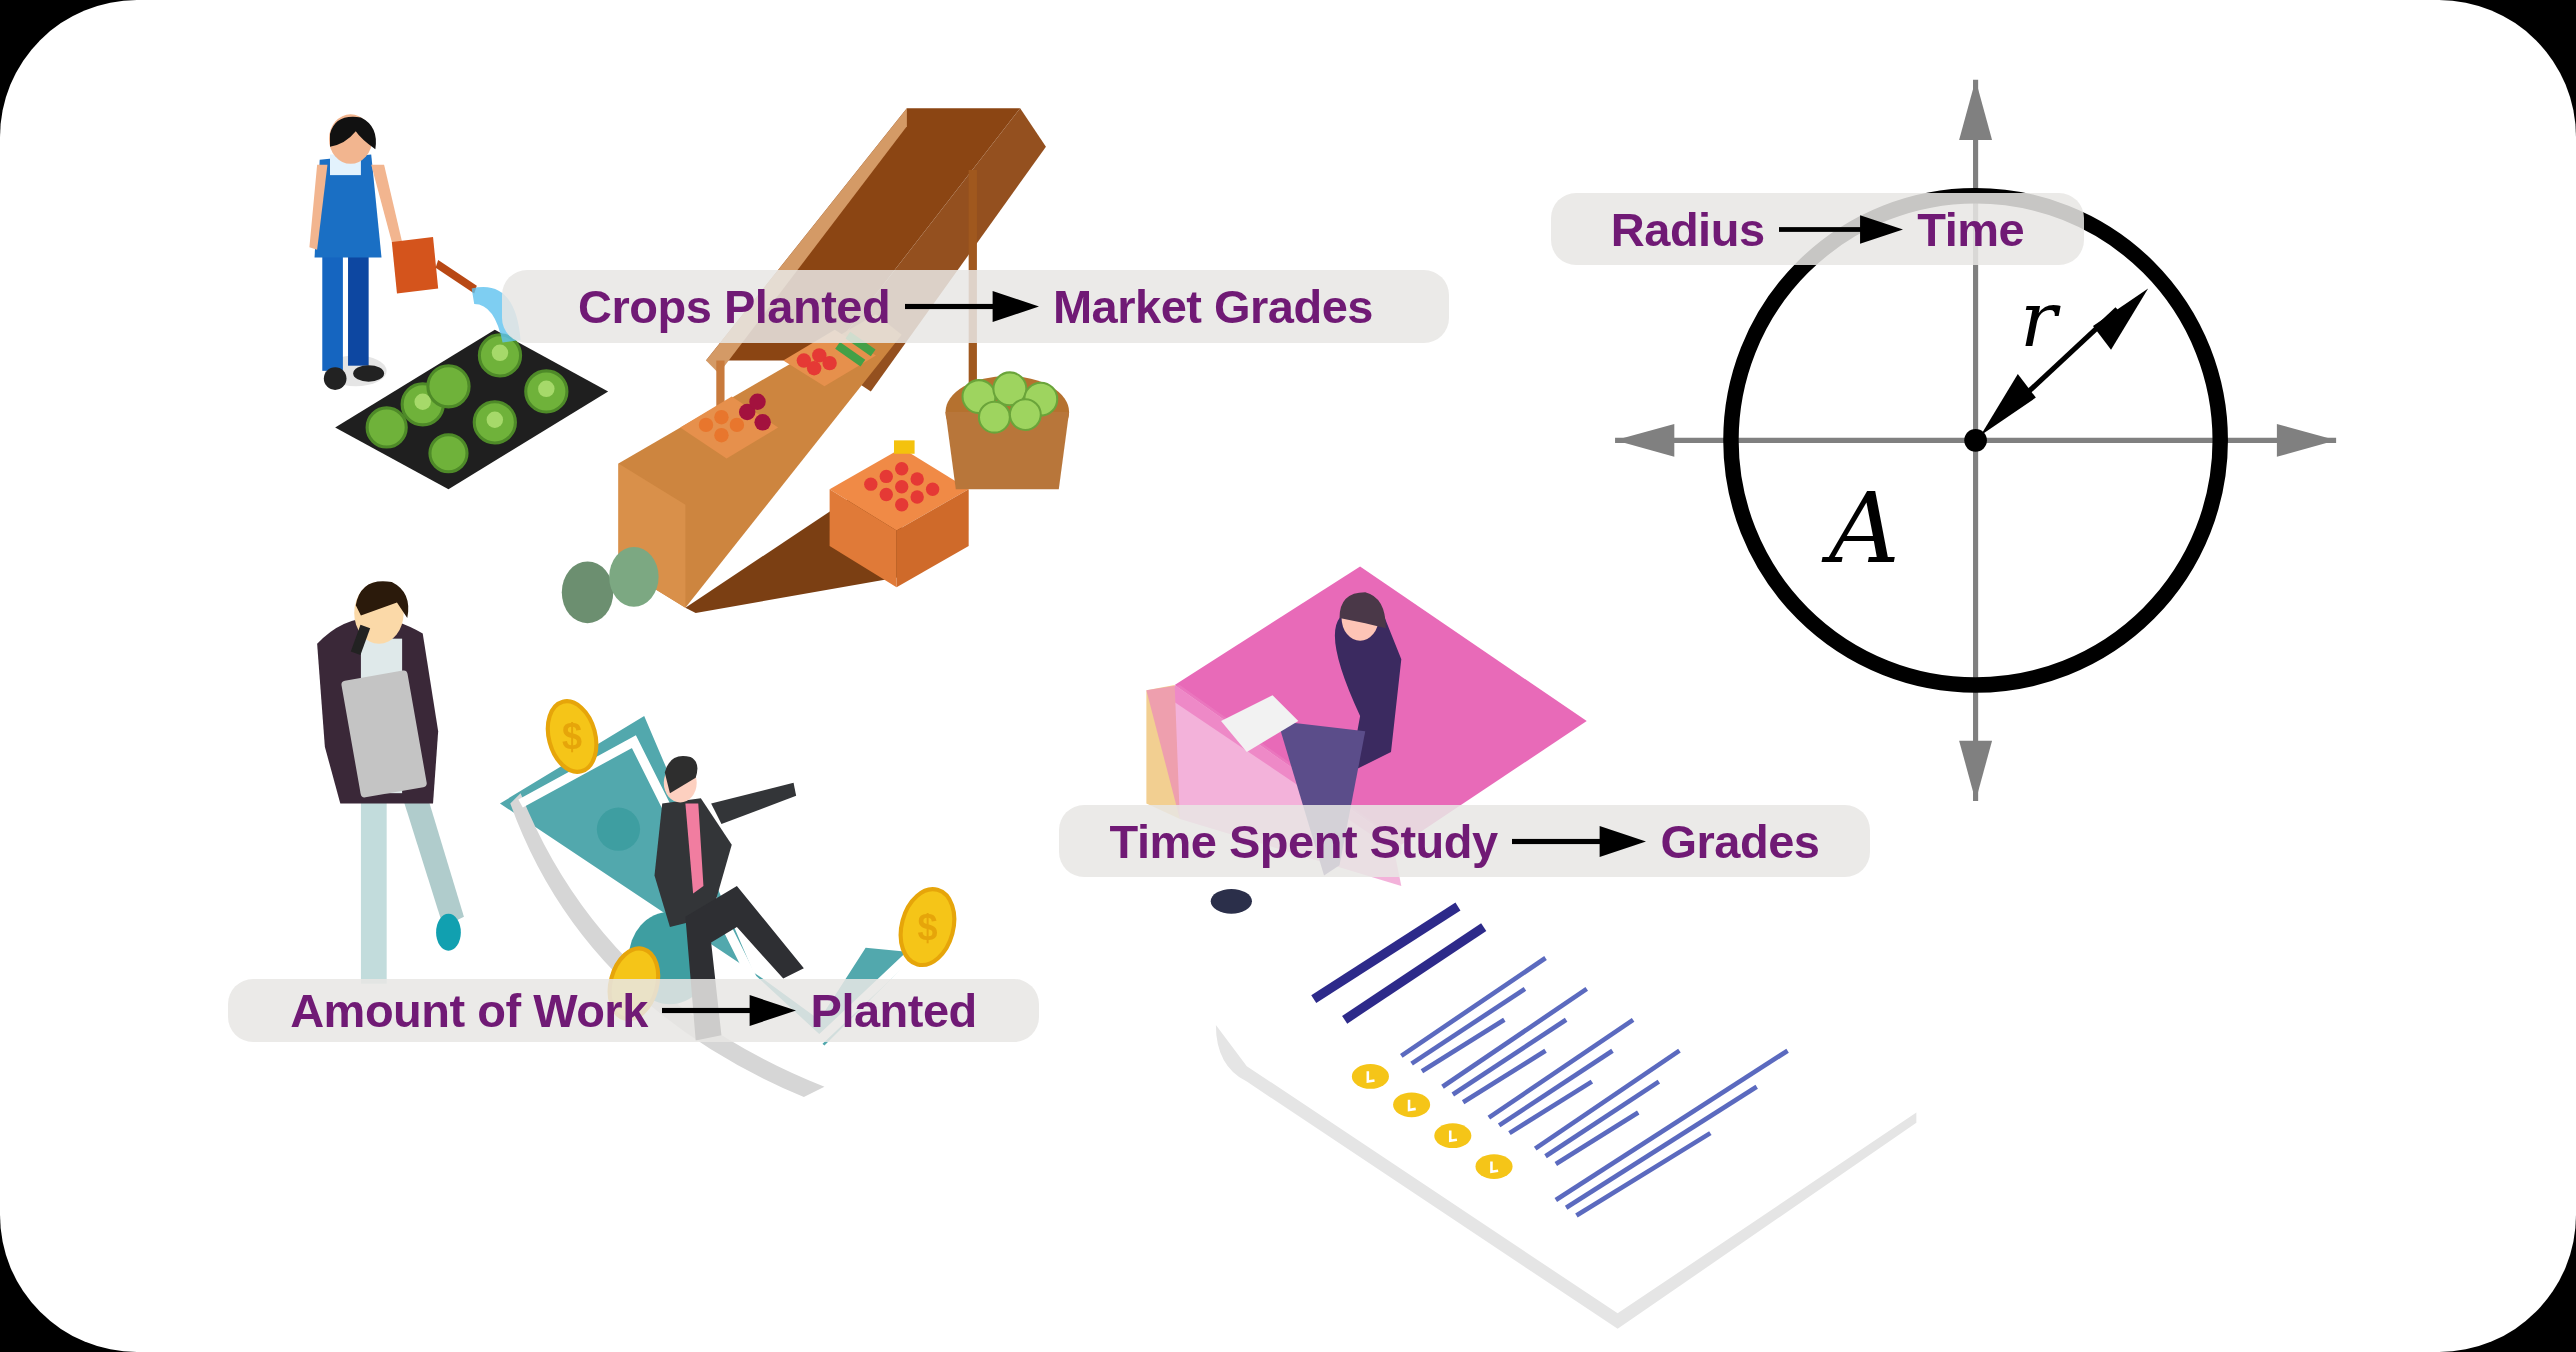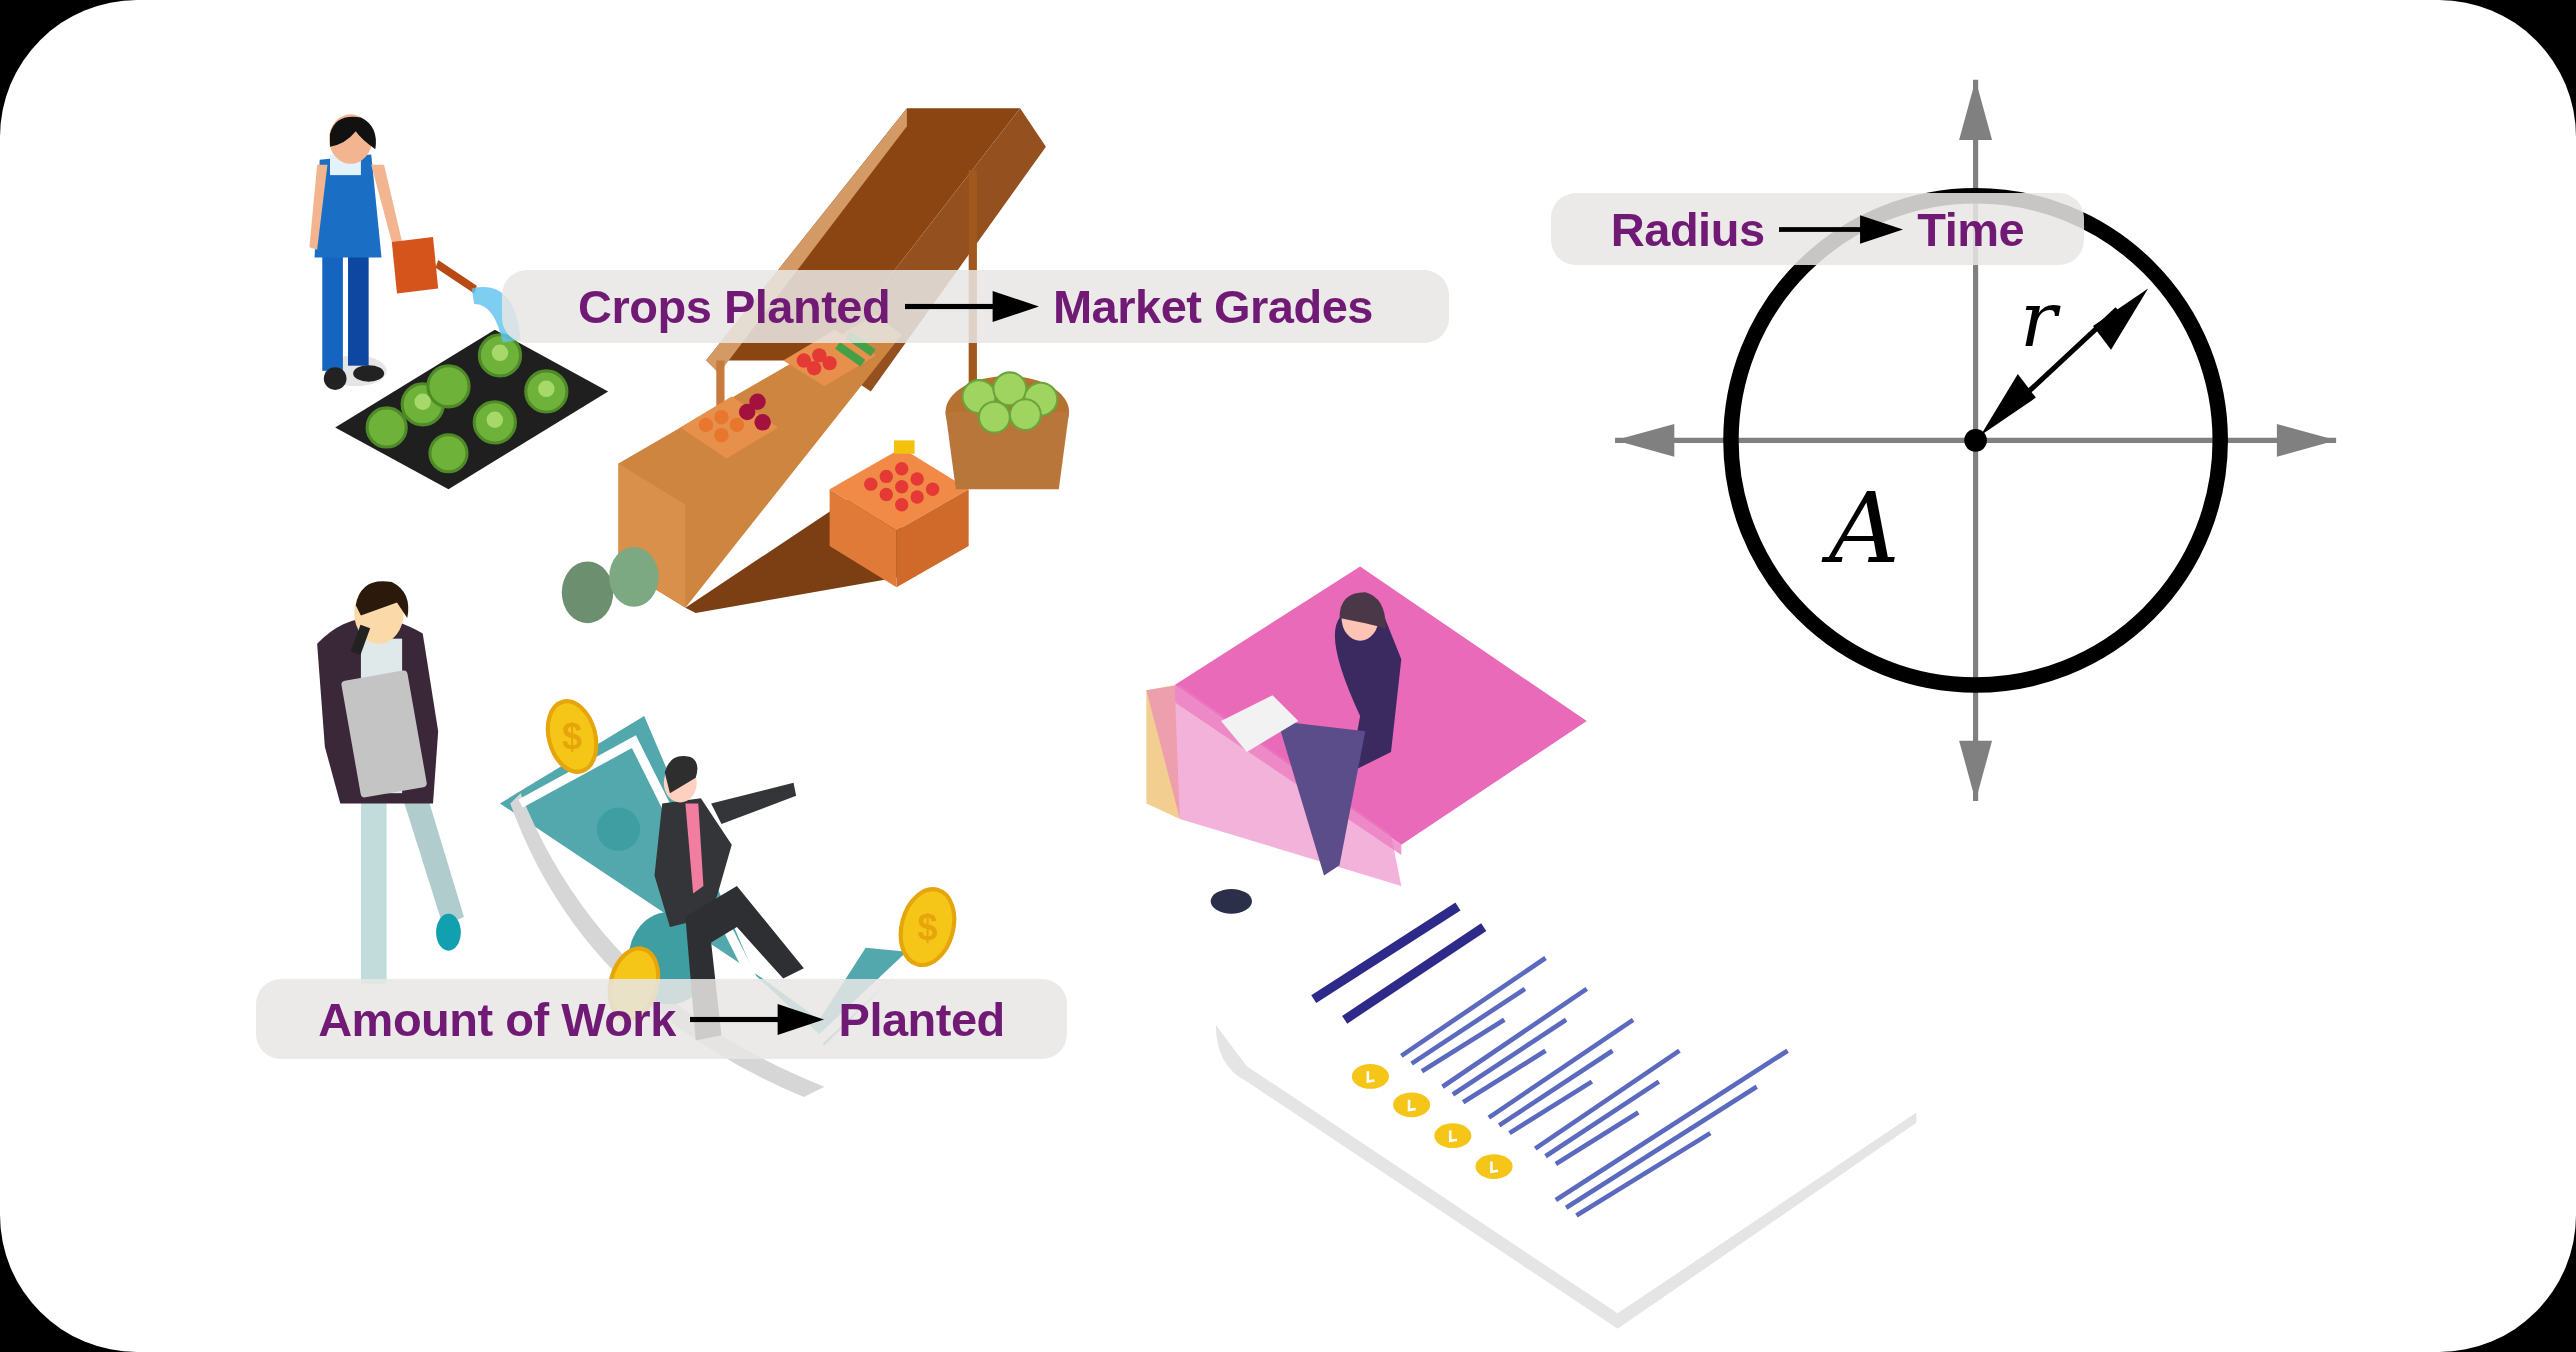--- a/index.html
+++ b/index.html
@@ -256,22 +256,30 @@
 
   <div class="pill" style="left:1551px; top:193px; width:533px; height:72px;">
     <span>Radius</span>
     <svg class="arrow" viewBox="0 0 260 60" style="width:124px;">
       <rect x="0" y="25" width="180" height="10" fill="#000"></rect>
         <polygon points="170,0 260,30 170,60" fill="#000"></polygon>
     </svg>
     <span>Time</span>
   </div>
 
-
-  <div class="pill" style="left:256px; top:979px; width:811px; height:80px;">
+  <div class="pill" style="left:1059px; top:805px; width:811px; height:72px;">
+    <span>Time Spent Study</span>
+    <svg class="arrow" viewBox="0 0 260 60">
+      <rect x="0" y="25" width="180" height="10" fill="#000"></rect>
+        <polygon points="170,0 260,30 170,60" fill="#000"></polygon>
+    </svg>
+    <span>Grades</span>
+  </div>
+
+  <div class="pill" style="left:228px; top:979px; width:811px; height:63px;">
     <span>Amount of Work</span>
     <svg class="arrow" viewBox="0 0 260 60">
       <rect x="0" y="25" width="180" height="10" fill="#000"></rect>
         <polygon points="170,0 260,30 170,60" fill="#000"></polygon>
     </svg>
     <span>Planted</span>
   </div>
 
 </div>
 

